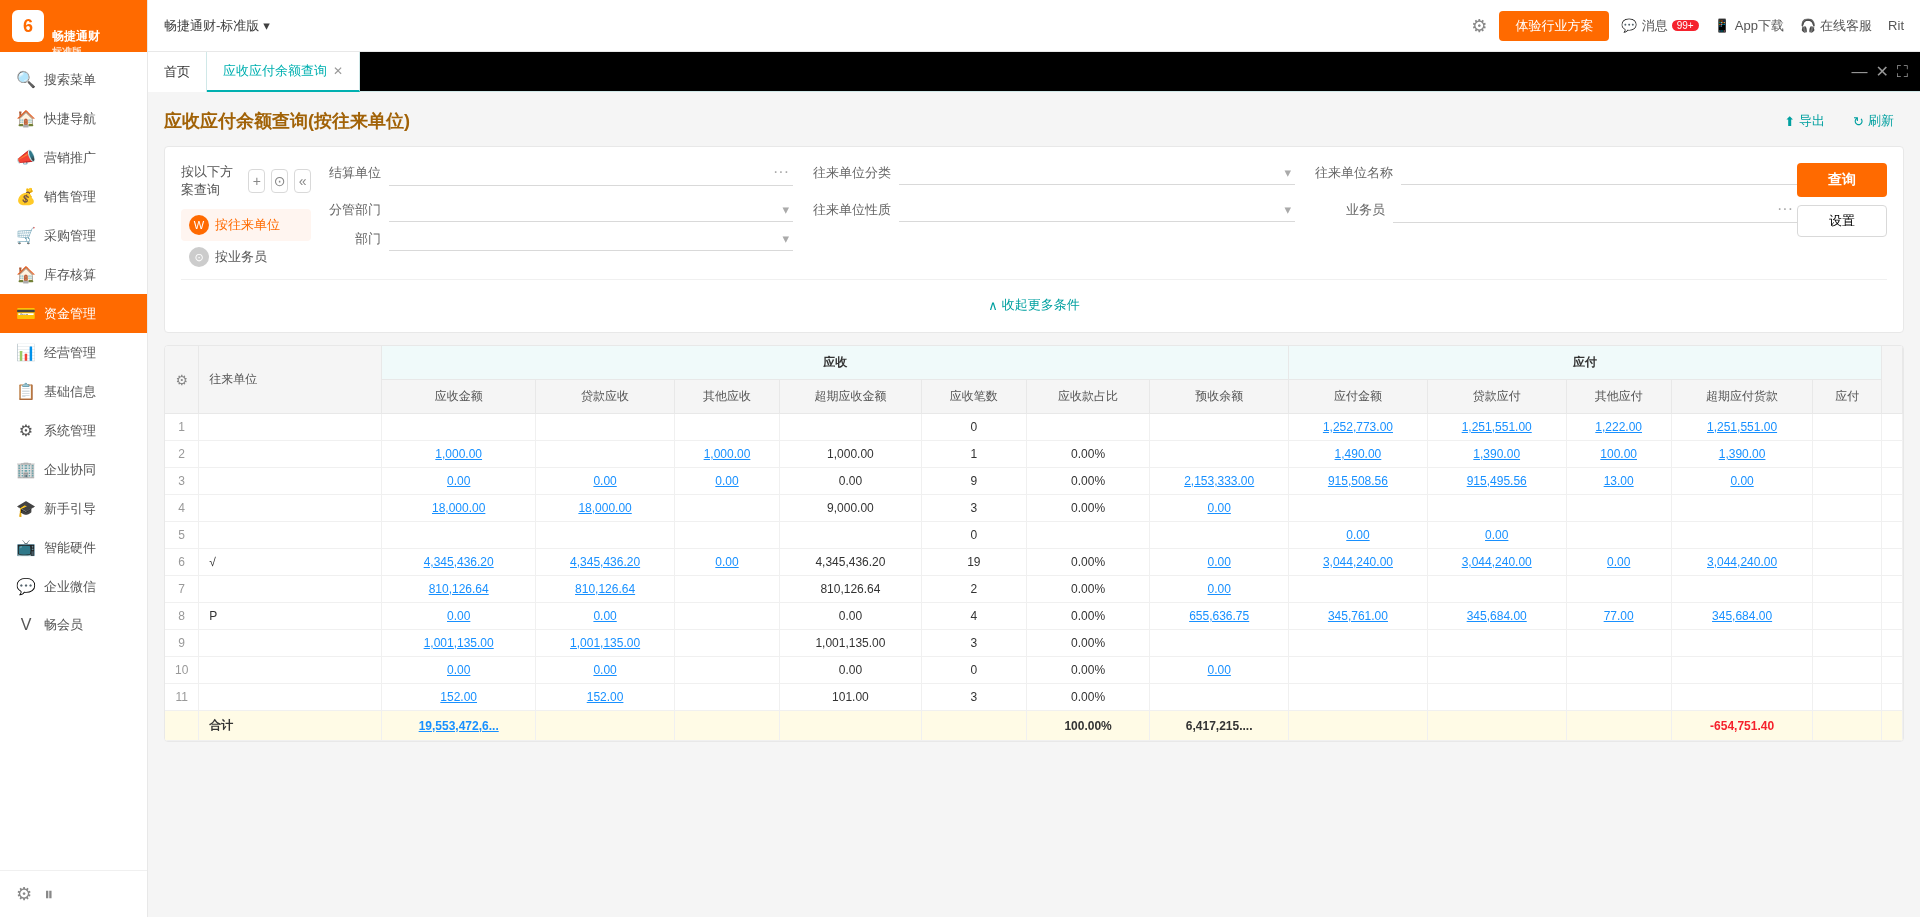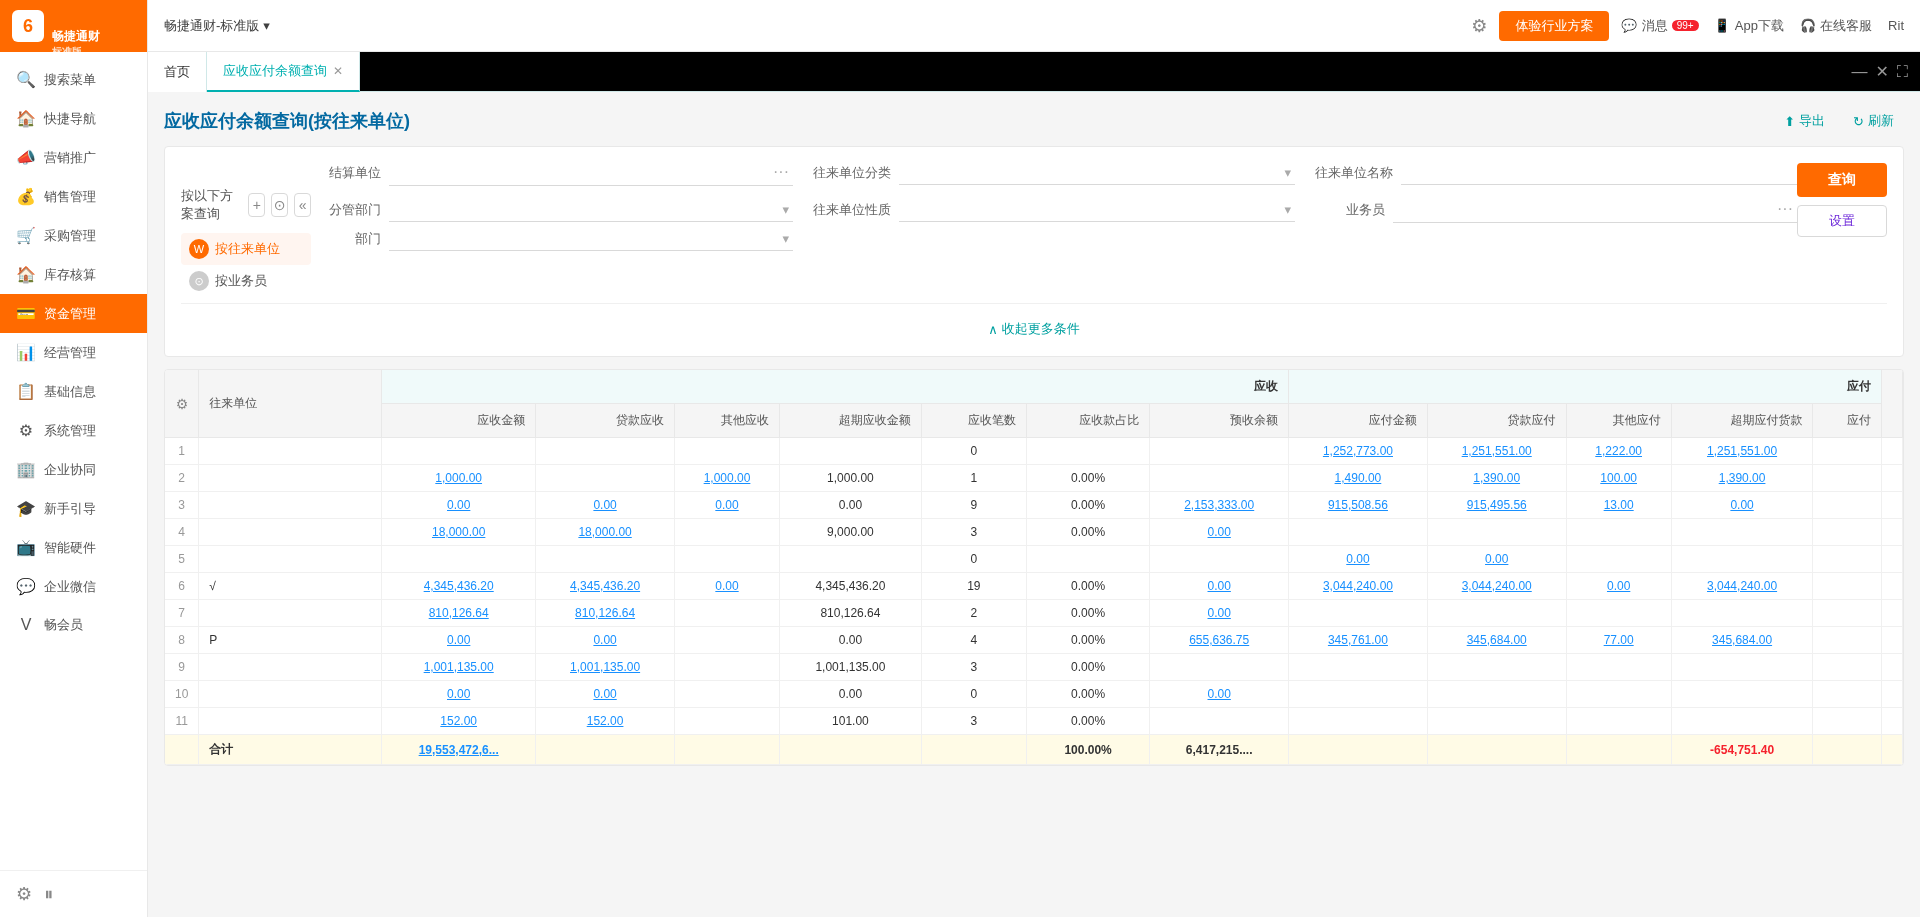--- a/index.html
+++ b/index.html
@@ -76,21 +76,21 @@
     .main-content {
       position: fixed; left: 148px; top: 92px; right: 0; bottom: 0;
       background: #f5f5f5; overflow: hidden;
     }
     .page-wrapper { padding: 16px; height: 100%; overflow-y: auto; }
 
     
     .page-header {
       display: flex; align-items: center; justify-content: space-between; margin-bottom: 12px;
     }
-    .page-title { font-size: 18px; font-weight: bold; color: #0369a1; }
+    .page-title { font-size: 18px; font-weight: bold; color: #a16207; }
     .page-actions { display: flex; gap: 8px; }
     .btn-action {
       display: flex; align-items: center; gap: 4px; padding: 4px 10px;
       border: none; background: none; cursor: pointer; color: #00a0a0; font-size: 13px;
     }
 
     
     .filter-panel {
       background: #fff; border-radius: 4px; padding: 12px 16px; margin-bottom: 12px;
       border: 1px solid #e8e8e8;
@@ -117,56 +117,56 @@
     .query-option .qo-icon {
       width: 20px; height: 20px; border-radius: 50%; background: #ff6a00;
       color: #fff; display: flex; align-items: center; justify-content: center; font-size: 11px;
     }
     .query-option .qo-icon.gray { background: #ccc; }
 
     
     .data-table-wrap { background: #fff; border-radius: 4px; border: 1px solid #e8e8e8; overflow: hidden; }
     .data-table { width: 100%; border-collapse: collapse; font-size: 12px; }
     .data-table th {
-      background: #f5f5f5; padding: 8px 10px; text-align: right;
+      background: #f5f5f5; padding: 8px 10px; text-align: center;
       border-right: 1px solid #e8e8e8; border-bottom: 1px solid #e8e8e8;
       color: #555; font-weight: normal; white-space: nowrap;
     }
     .data-table th.group-header { background: #f0fafa; color: #333; font-weight: bold; }
     .data-table td {
       padding: 6px 10px; text-align: center; border-right: 1px solid #f0f0f0;
       border-bottom: 1px solid #f0f0f0; white-space: nowrap;
     }
     .data-table td.text-left { text-align: left; }
     .data-table .link-val { color: #1890ff; text-decoration: underline; cursor: pointer; }
     .data-table .row-num { color: #999; }
     .table-footer td { background: #fffbe6; font-weight: bold; }
     .settings-icon-cell { color: #888; font-size: 14px; cursor: pointer; }
 
     
     .btn-query {
       background: #ff6a00; color: #fff; border: none; padding: 8px 24px;
       border-radius: 4px; cursor: pointer; font-size: 14px; font-weight: bold;
     }
     .btn-set {
-      border: 1px solid #d9d9d9; color: #6d28d9; background: #fff; padding: 6px 20px;
+      border: 1px solid #d9d9d9; color: #000000; background: #fff; padding: 6px 20px;
       border-radius: 4px; cursor: pointer; font-size: 13px;
     }
     .filter-field {
       display: flex; align-items: center; gap: 8px;
     }
     .filter-field label { color: #666; font-size: 13px; white-space: nowrap; min-width: 70px; text-align: right; }
     .filter-field .field-input {
       flex: 1; border: none; border-bottom: 1px solid #d9d9d9; padding: 4px 4px;
       font-size: 13px; outline: none; display: flex; align-items: center; justify-content: space-between;
       cursor: pointer; min-width: 160px;
     }
     .filter-field .field-input .arrow { color: #aaa; }
     .query-sidebar {
-      width: 130px; flex-shrink: 0; padding-top: 4px; margin-top: 24px;
+      width: 130px; flex-shrink: 0; padding-top: 4px;
     }
     .filter-main { flex: 1; }
     .query-btn-col {
       width: 90px; display: flex; flex-direction: column; gap: 8px; padding-top: 4px; flex-shrink: 0;
     }
   </style>
 </head>
 <body>
 
 <div class="sidebar">

